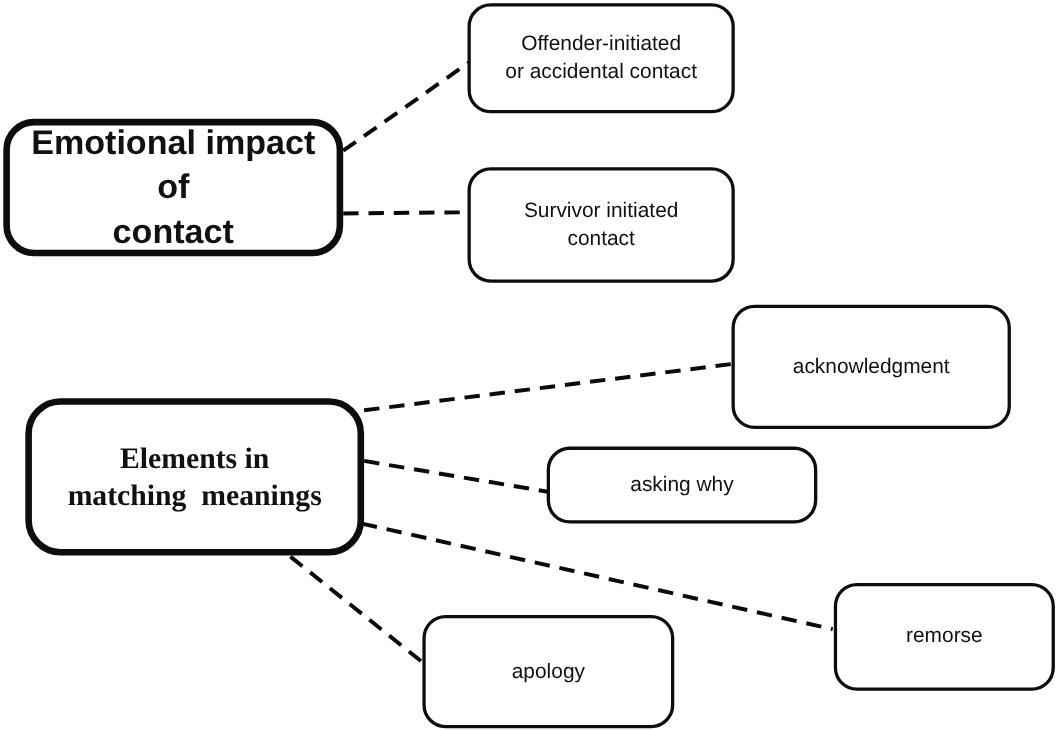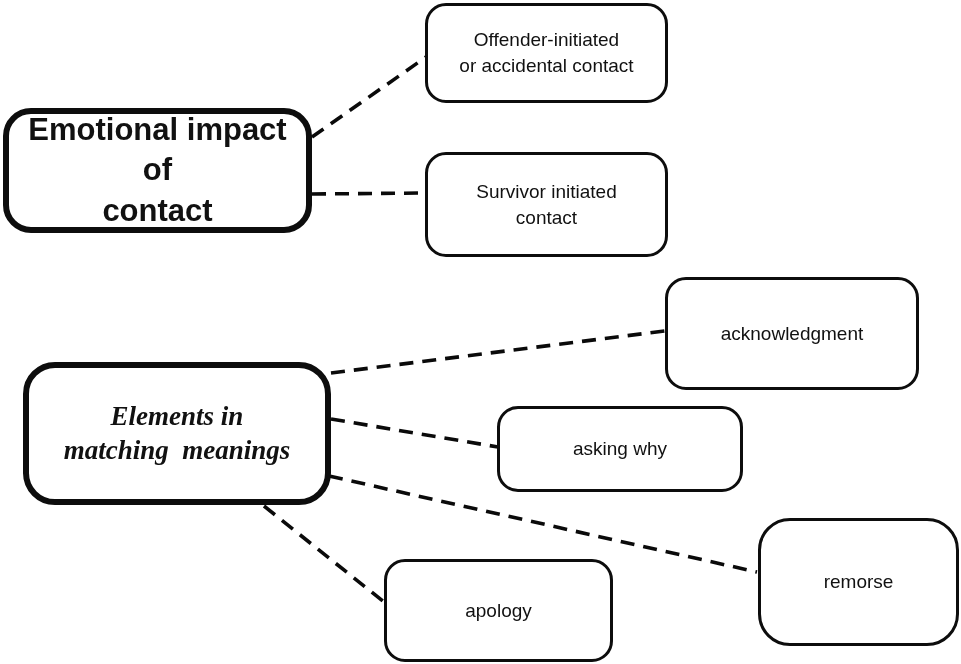--- a/index.html
+++ b/index.html
@@ -63,25 +63,25 @@
   }
   .node .label {
     white-space: pre-wrap;
     padding: 0 8px;
   }
 
   
   .pos-emotional      { left: 3px;   top: 108px; width: 309px; height: 125px; }
   .pos-offender       { left: 425px; top: 3px;   width: 243px; height: 100px; }
   .pos-survivor       { left: 425px; top: 152px; width: 243px; height: 105px; }
-  .pos-elements       { left: 23px;  top: 362px; width: 308px; height: 143px; border-radius: 32px; font-style: italic; }
+  .pos-elements       { left: 23px;  top: 362px; width: 308px; height: 143px; border-radius: 32px; }
   .pos-acknowledgment { left: 665px; top: 277px; width: 254px; height: 113px; }
-  .pos-asking-why     { left: 497px; top: 406px; width: 246px; height: 86px;  }
+  .pos-asking-why     { left: 497px; top: 406px; width: 246px; height: 70px;  }
   .pos-apology        { left: 384px; top: 559px; width: 229px; height: 103px; }
-  .pos-remorse        { left: 758px; top: 518px; width: 201px; height: 128px; border-radius: 32px; }
+  .pos-remorse        { left: 758px; top: 530px; width: 201px; height: 98px; }
 </style>
 </head>
 <body>
 
 <div class="canvas">
 
   <svg class="edges" viewBox="0 0 961 664" xmlns="http://www.w3.org/2000/svg">
     <line x1="312" y1="137" x2="426" y2="57"></line>
     <line x1="312" y1="194" x2="426" y2="193"></line>
     <line x1="331" y1="373" x2="704" y2="326"></line>

